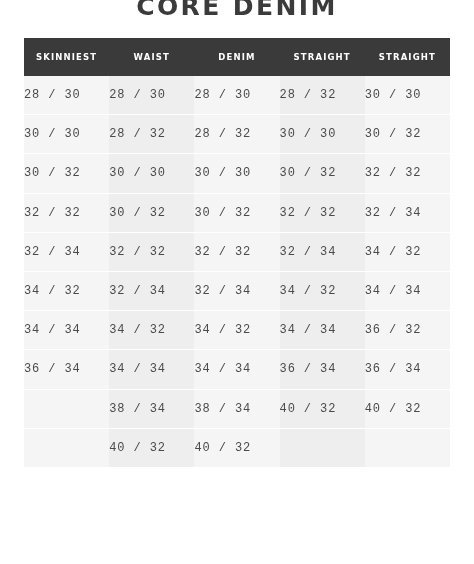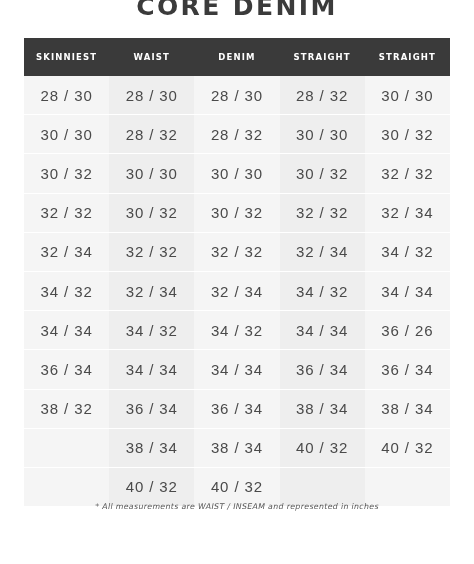--- a/index.html
+++ b/index.html
@@ -70,24 +70,24 @@
     font-weight: bold;
     letter-spacing: 1.15px;
     text-align: center;
     padding: 0;
     border: none;
     vertical-align: middle;
   }
 
   table.size-table tbody td {
     height: 38.2px;
-    text-align: center;
+    text-align: left;
     vertical-align: middle;
-    font-family: Liberation Sans, sans-serif;
-    font-size: 15px;
+    font-family: Liberation Mono, monospace;
+    font-size: 12px;
     font-weight: normal;
     letter-spacing: 0.9px;
     color: #4a4a4a;
     padding: 0;
     border: none;
     border-bottom: 1px solid #ffffff;
   }
 
   
   table.size-table tbody td.col-odd  { background: #f5f5f5; }
@@ -174,49 +174,41 @@
             <td class="col-even">32 / 34</td>
             <td class="col-odd">32 / 34</td>
             <td class="col-even">34 / 32</td>
             <td class="col-odd">34 / 34</td>
           </tr>
           <tr>
             <td class="col-odd">34 / 34</td>
             <td class="col-even">34 / 32</td>
             <td class="col-odd">34 / 32</td>
             <td class="col-even">34 / 34</td>
-            <td class="col-odd">36 / 26</td>
+            <td class="col-odd">36 / 32</td>
           </tr>
           <tr>
             <td class="col-odd">36 / 34</td>
             <td class="col-even">34 / 34</td>
             <td class="col-odd">34 / 34</td>
             <td class="col-even">36 / 34</td>
             <td class="col-odd">36 / 34</td>
           </tr>
           <tr>
-            <td class="col-odd">38 / 32</td>
-            <td class="col-even">36 / 34</td>
-            <td class="col-odd">36 / 34</td>
-            <td class="col-even">38 / 34</td>
-            <td class="col-odd">38 / 34</td>
-          </tr>
-          <tr>
             <td class="col-odd"></td>
             <td class="col-even">38 / 34</td>
             <td class="col-odd">38 / 34</td>
             <td class="col-even">40 / 32</td>
             <td class="col-odd">40 / 32</td>
           </tr>
           <tr>
             <td class="col-odd"></td>
             <td class="col-even">40 / 32</td>
             <td class="col-odd">40 / 32</td>
             <td class="col-even"></td>
             <td class="col-odd"></td>
           </tr>
         </tbody>
     </table>
   </div>
 
-  <p class="footnote">* All measurements are WAIST / INSEAM and represented in inches</p>
 
 </div>
 
 </body></html>

